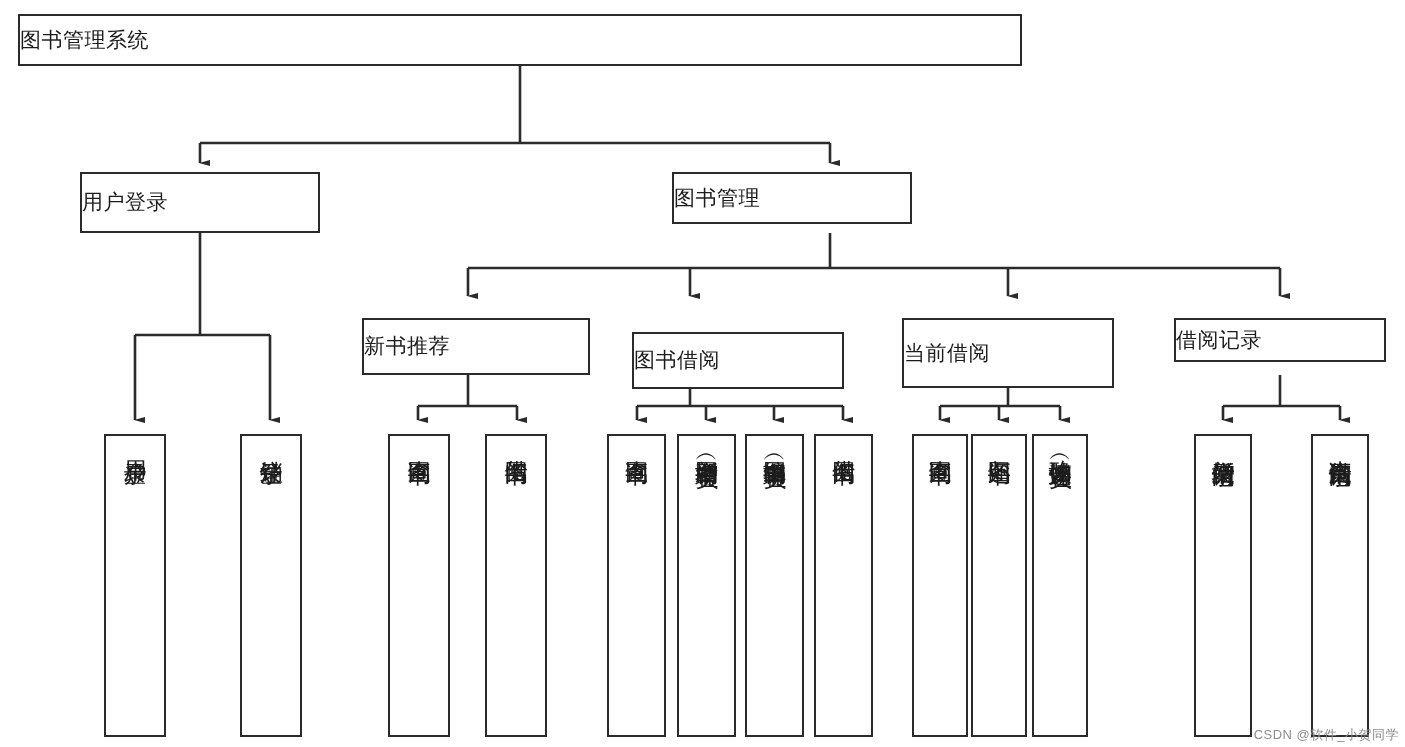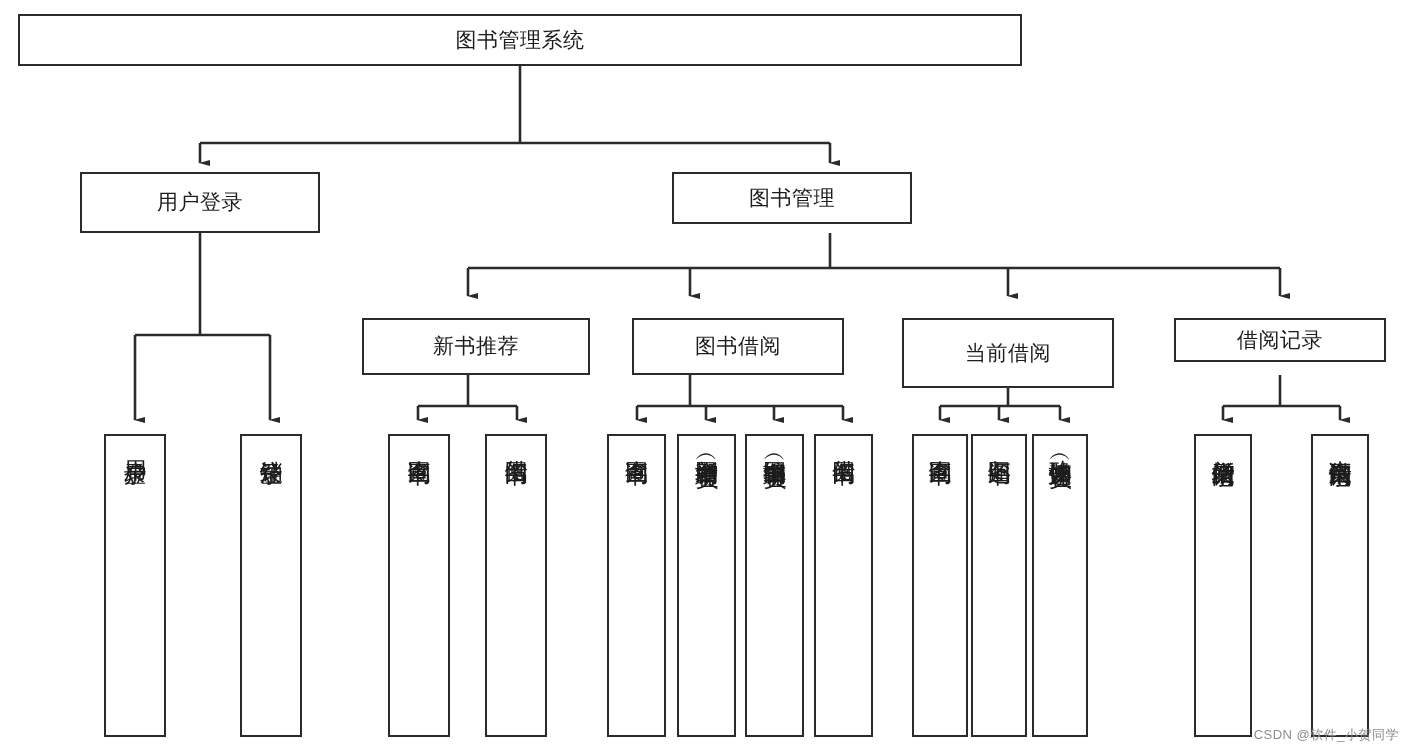--- a/index.html
+++ b/index.html
@@ -24,21 +24,20 @@
     width: 1405px;
     height: 747px;
   }
   .node {
     position: absolute;
     box-sizing: border-box;
     background: #ffffff;
     border: 2px solid #2b2b2b;
     display: flex;
     align-items: center;
-    justify-content: center;
     color: #1c1c1c;
   }
   .node-h .label {
     font-size: 21px;
     line-height: 1.15;
     letter-spacing: 0.5px;
     white-space: nowrap;
   }
   .node-v {
     align-items: flex-start;
@@ -127,21 +126,21 @@
   <div class="node node-h" style="left:80px; top:172px; width:240px; height:61px;">
     <span class="label">用户登录</span>
   </div>
   <div class="node node-h" style="left:672px; top:172px; width:240px; height:52px;">
     <span class="label">图书管理</span>
   </div>
 
   <div class="node node-h" style="left:362px; top:318px; width:228px; height:57px;">
     <span class="label">新书推荐</span>
   </div>
-  <div class="node node-h" style="left:632px; top:318px; width:212px; height:57px;">
+  <div class="node node-h" style="left:632px; top:332px; width:212px; height:57px;">
     <span class="label">图书借阅</span>
   </div>
   <div class="node node-h" style="left:902px; top:318px; width:212px; height:70px;">
     <span class="label">当前借阅</span>
   </div>
   <div class="node node-h" style="left:1174px; top:318px; width:212px; height:44px;">
     <span class="label">借阅记录</span>
   </div>
 
   <div class="node node-v" style="left:104px; top:434px; width:62px; height:303px;">

